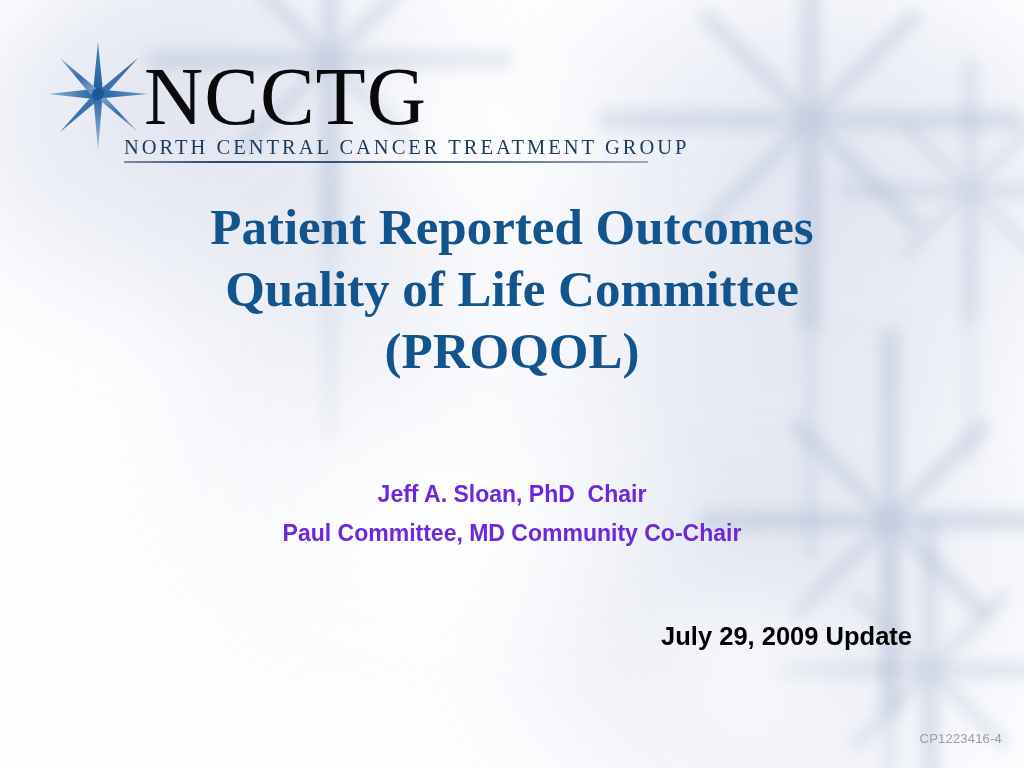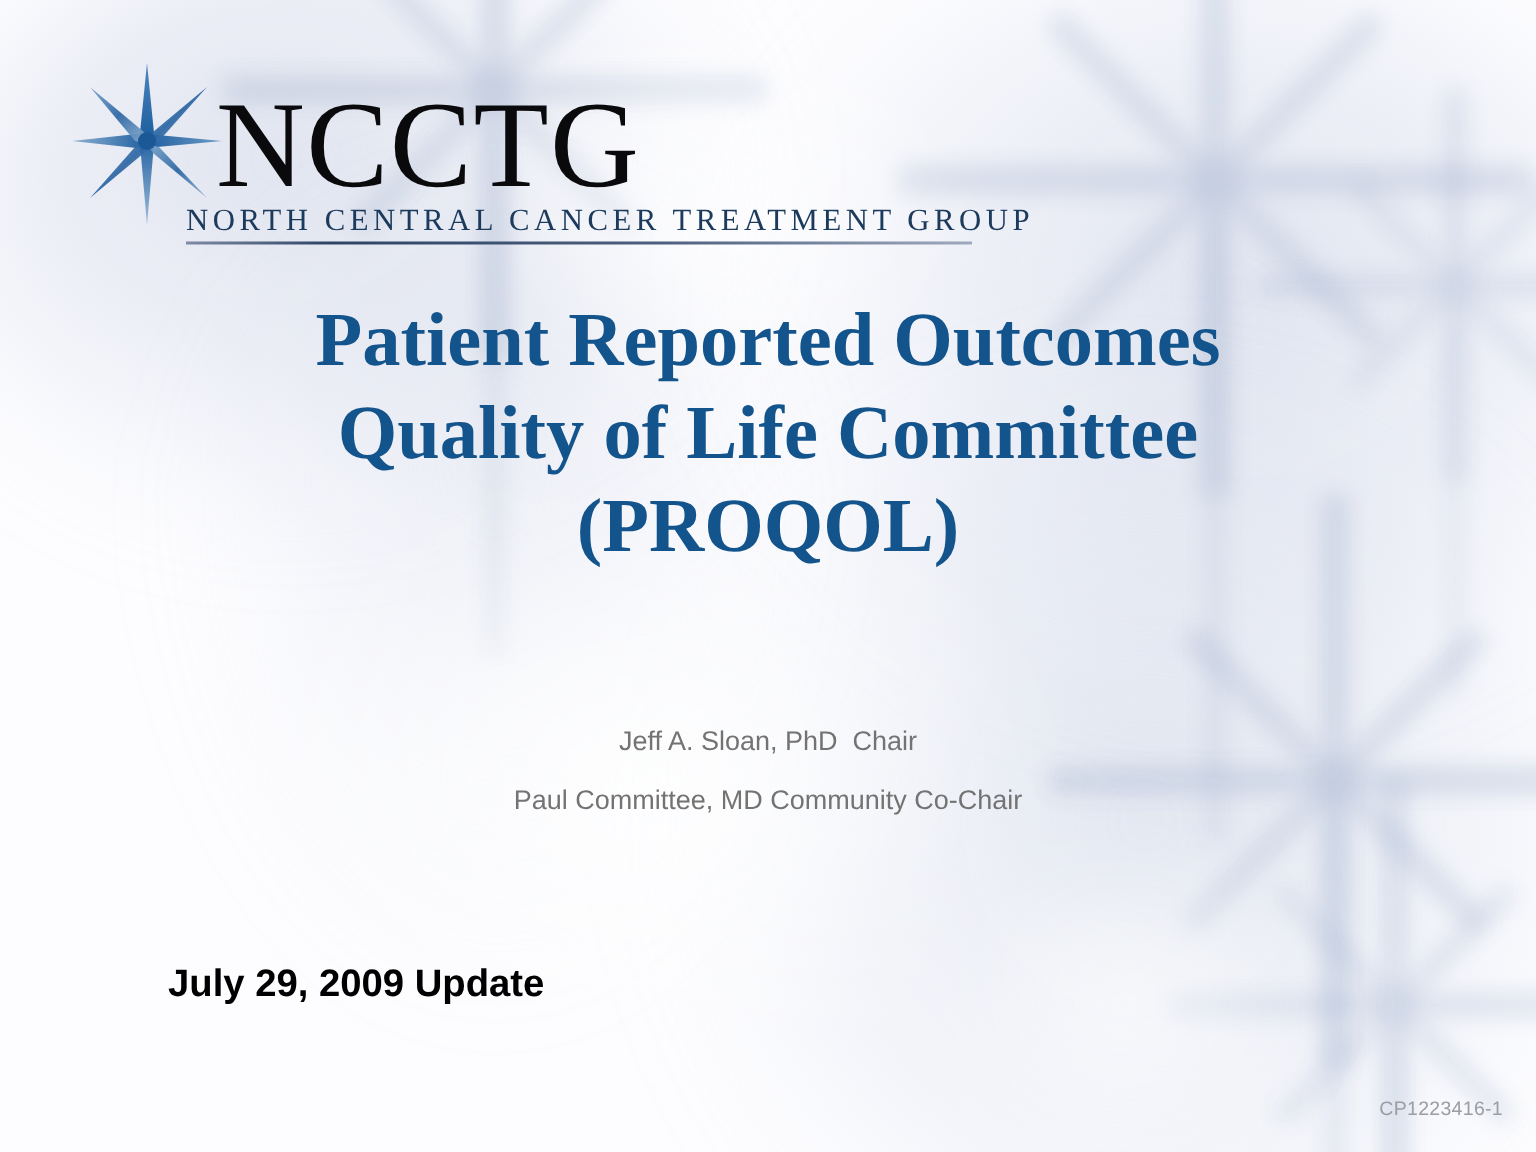--- a/index.html
+++ b/index.html
@@ -148,33 +148,33 @@
   
   #roster-block {
     position: absolute;
     left: 112px;
     top: 475px;
     width: 800px;
     text-align: center;
   }
   #roster-block .roster-line {
     font-family: "Liberation Sans", sans-serif;
-    font-weight: 400;
-    font-size: 18px;
+    font-weight: 700;
+    font-size: 23px;
     line-height: 39px;
-    color: #737373;
+    color: #6d28d9;
     white-space: pre;
   }
 
   #date-block {
     position: absolute;
     left: 112px;
-    top: 640px;
+    top: 620px;
     width: 800px;
-    text-align: left;
+    text-align: right;
   }
   #date-line {
     font-family: "Liberation Sans", sans-serif;
     font-weight: 700;
     font-size: 25.5px;
     line-height: 32px;
     color: #000000;
     white-space: nowrap;
   }
 
@@ -312,15 +312,15 @@
 
   <div id="roster-block">
     <div class="roster-line">Jeff A. Sloan, PhD  Chair</div>
     <div class="roster-line">Paul Committee, MD Community Co-Chair</div>
   </div>
 
   <div id="date-block">
     <div id="date-line">July 29, 2009 Update</div>
   </div>
 
-  <div id="footer-code">CP1223416-1</div>
+  <div id="footer-code">CP1223416-4</div>
 
 </div>
 
 </body></html>

